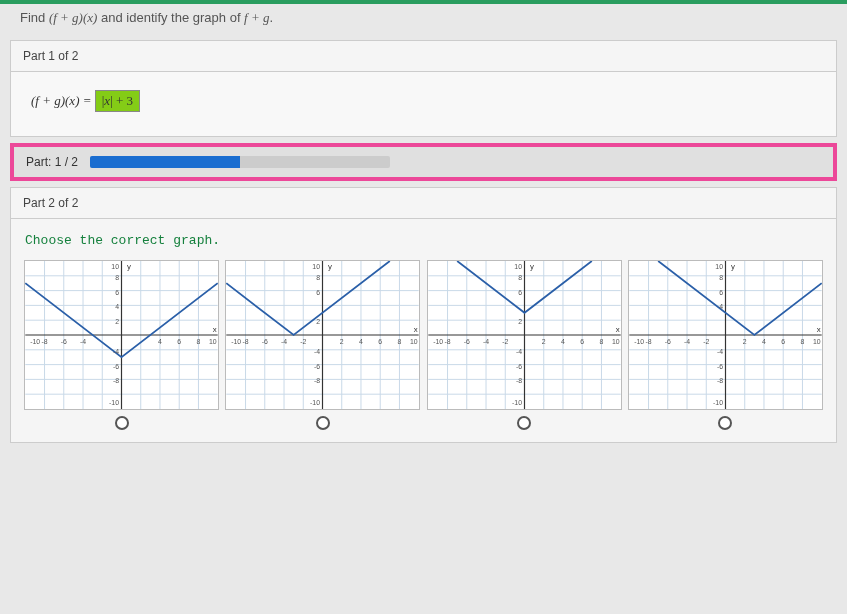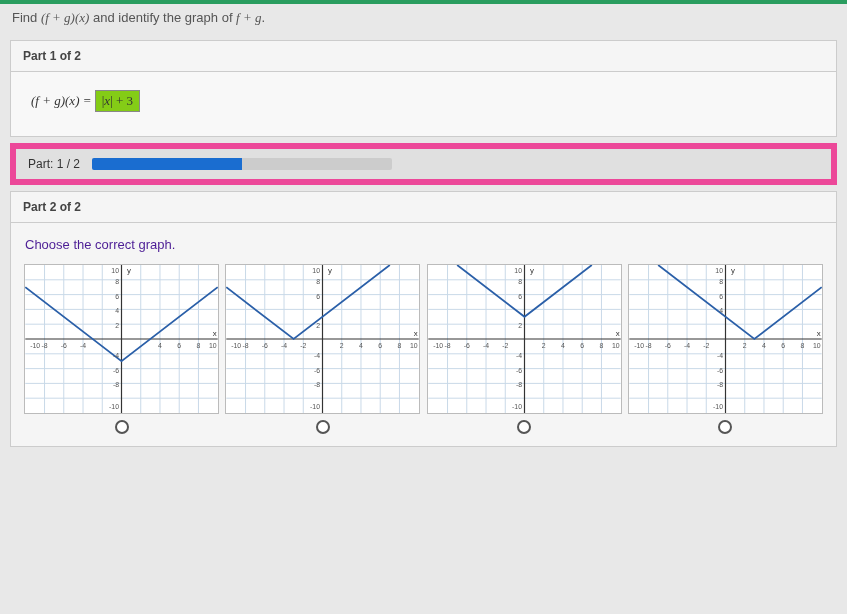--- a/index.html
+++ b/index.html
@@ -10,57 +10,56 @@
     height: 614px;
     overflow: hidden;
     font-size: 13px;
     color: #333;
   }
   .topbar {
     background: #2a9d5f;
     height: 4px;
   }
   .question-prompt {
-    padding: 6px 12px 8px 12px;
+    padding: 6px 12px 8px 20px;
     color: #555;
   }
   .math {
     font-family: "Times New Roman", serif;
     font-style: italic;
   }
   .abs::before, .abs::after {
     content: "|";
     font-style: normal;
   }
   .panel {
     margin: 6px 10px;
     background: #f5f5f5;
     border: 1px solid #ccc;
   }
   .panel-head {
     border-bottom: 1px solid #ccc;
     padding: 8px 12px;
     font-size: 12px;
     color: #444;
-    font-weight: bold;
   }
   .panel-body {
     padding: 18px 20px 24px 20px;
     background: #f8f8f8;
   }
   .answer-box {
     display: inline-block;
     border: 1px solid #888;
     padding: 2px 6px;
     background: #84cc16;
   }
   .progress-row {
     margin: 6px 10px;
     background: #e0e0e0;
-    border: 6px solid #ec4899;
+    border: 4px solid #ec4899;
     padding: 8px 12px;
     display: flex;
     align-items: center;
     gap: 12px;
     font-size: 12px;
   }
   .progress-track {
     flex: 0 0 300px;
     height: 12px;
     background: #ccc;
@@ -97,21 +96,22 @@
   }
   .radio {
     width: 14px;
     height: 14px;
     border: 2px solid #555;
     border-radius: 50%;
     background: #fff;
   }
   .part2-prompt {
     padding: 14px 14px 4px 14px;
-    color: #4c1d95;
+    color: #15803d;
+    font-family: Liberation Mono, monospace;
   }
 </style>
 </head>
 <body>
 
 <div class="topbar"></div>
 
 <div class="question-prompt">
   <div>
     <span>Find </span><span class="math">(f + g)(x)</span><span> and identify the graph of </span><span class="math">f + g</span><span>.</span>

